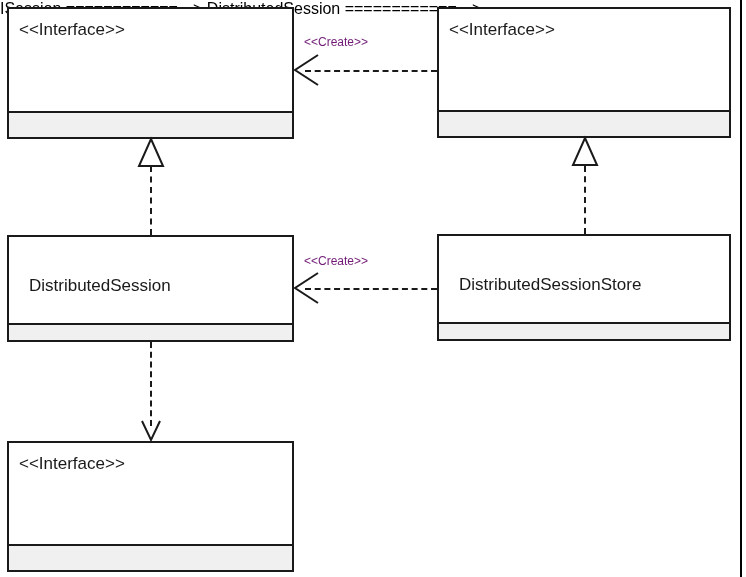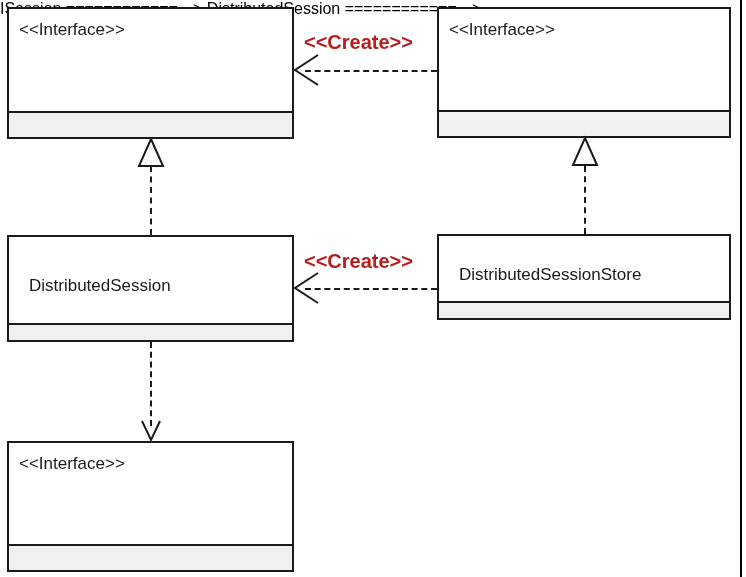--- a/index.html
+++ b/index.html
@@ -66,25 +66,24 @@
     width: 0;
     border-left: 2px dashed #1a1a1a;
   }
   .dash-h {
     position: absolute;
     height: 0;
     border-top: 2px dashed #1a1a1a;
   }
   .edge-label {
     position: absolute;
-    font-size: 20px;
+    font-size: 12px;
     line-height: 18px;
-    color: #b91c1c;
+    color: #701a75;
     white-space: nowrap;
-    font-weight: bold;
   }
   .arrow-svg {
     position: absolute;
     overflow: visible;
   }
 </style>
 </head>
 <body>
 
 <div id="canvas">
@@ -110,21 +109,21 @@
 
   
   <div class="uml-class" style="left:7px; top:235px; width:287px; height:107px;">
     <div class="uml-header centered">
       <div class="uml-name" style="padding-left:10px;">DistributedSession</div>
     </div>
     <div class="uml-compartment" style="height:17px;"></div>
   </div>
 
   
-  <div class="uml-class" style="left:437px; top:234px; width:294px; height:86px;">
+  <div class="uml-class" style="left:437px; top:234px; width:294px; height:107px;">
     <div class="uml-header centered">
       <div class="uml-name" style="padding-left:10px;">DistributedSessionStore</div>
     </div>
     <div class="uml-compartment" style="height:17px;"></div>
   </div>
 
   
   <div class="uml-class" style="left:7px; top:441px; width:287px; height:131px;">
     <div class="uml-header">
       <div class="uml-stereotype">&lt;&lt;Interface&gt;&gt;</div>

